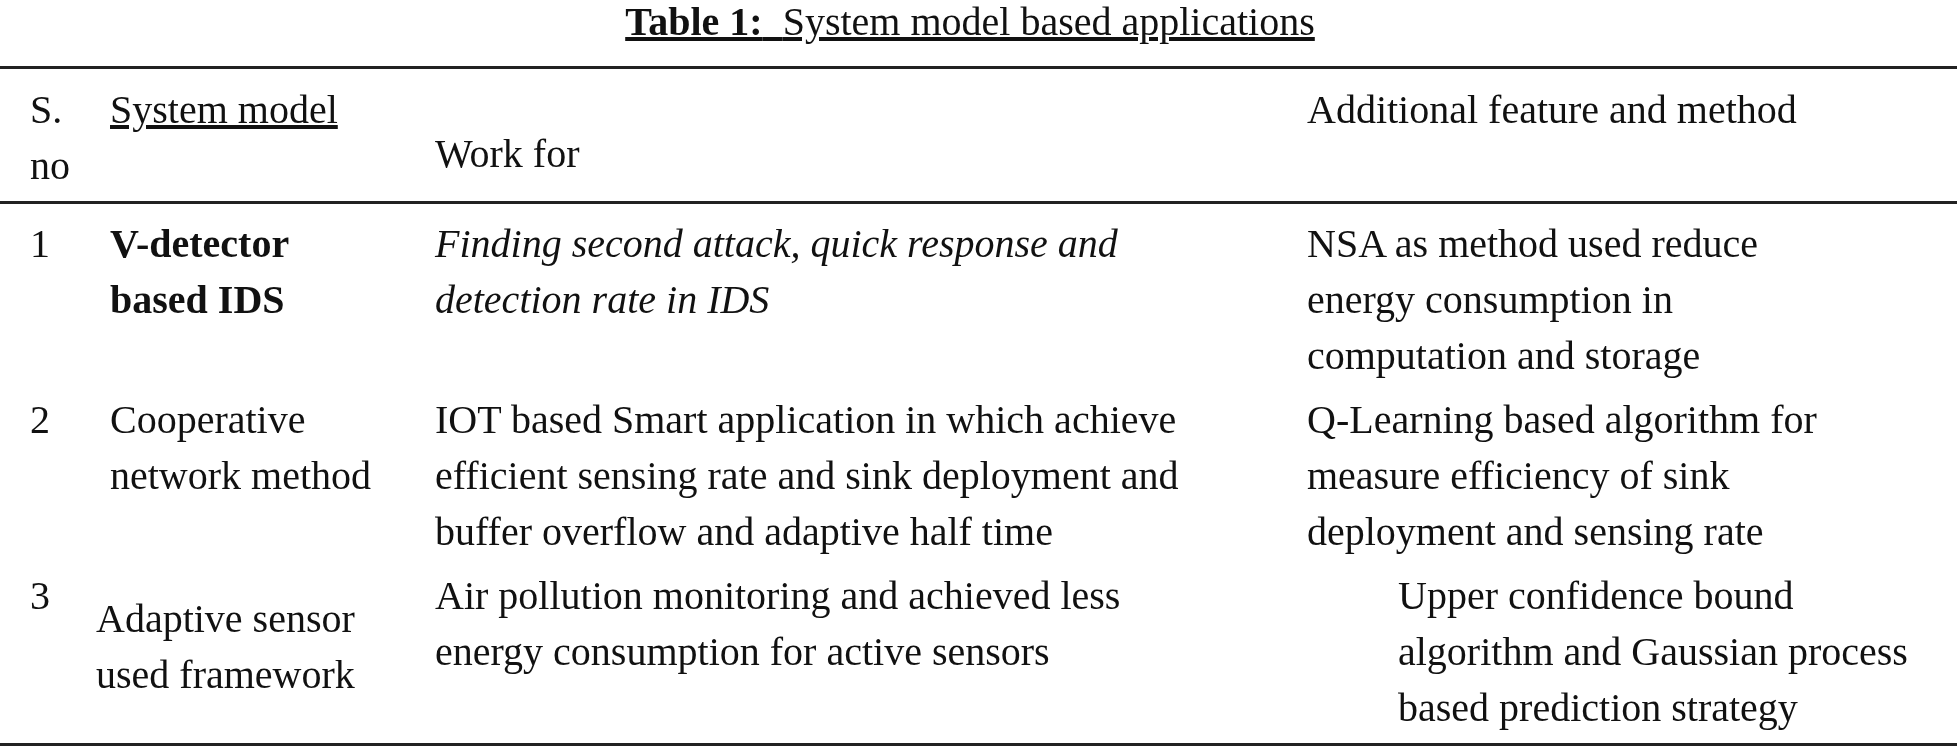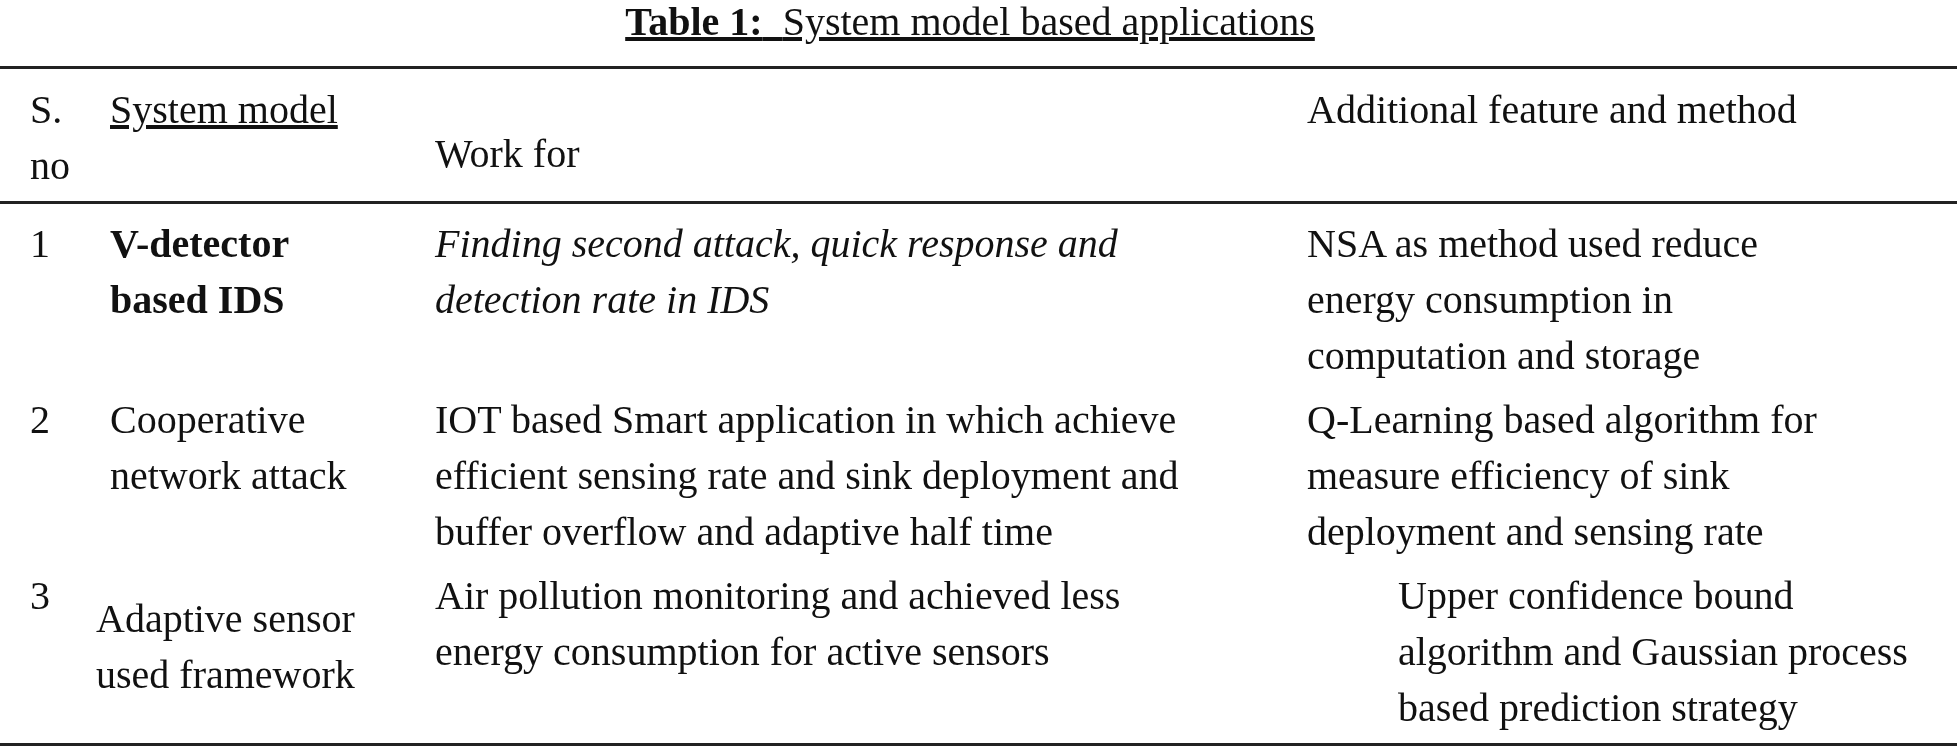--- a/index.html
+++ b/index.html
@@ -38,21 +38,21 @@
   <div class="cell" style="left:435px;top:216px;font-style:italic;">Finding second attack, quick response and
 detection rate in IDS</div>
   <div class="cell" style="left:1307px;top:216px;">NSA as method used reduce
 energy consumption in
 computation and storage</div>
 </div>
 
 <div>
   <div class="cell" style="left:30px;top:392px;">2</div>
   <div class="cell" style="left:110px;top:392px;">Cooperative
-network attack</div>
+network method</div>
   <div class="cell" style="left:435px;top:392px;">IOT based Smart application in which achieve
 efficient sensing rate and sink deployment and
 buffer overflow and adaptive half time</div>
   <div class="cell" style="left:1307px;top:392px;">Q-Learning based algorithm for
 measure efficiency of sink
 deployment and sensing rate</div>
 </div>
 
 <div>
   <div class="cell" style="left:30px;top:568px;">3</div>

